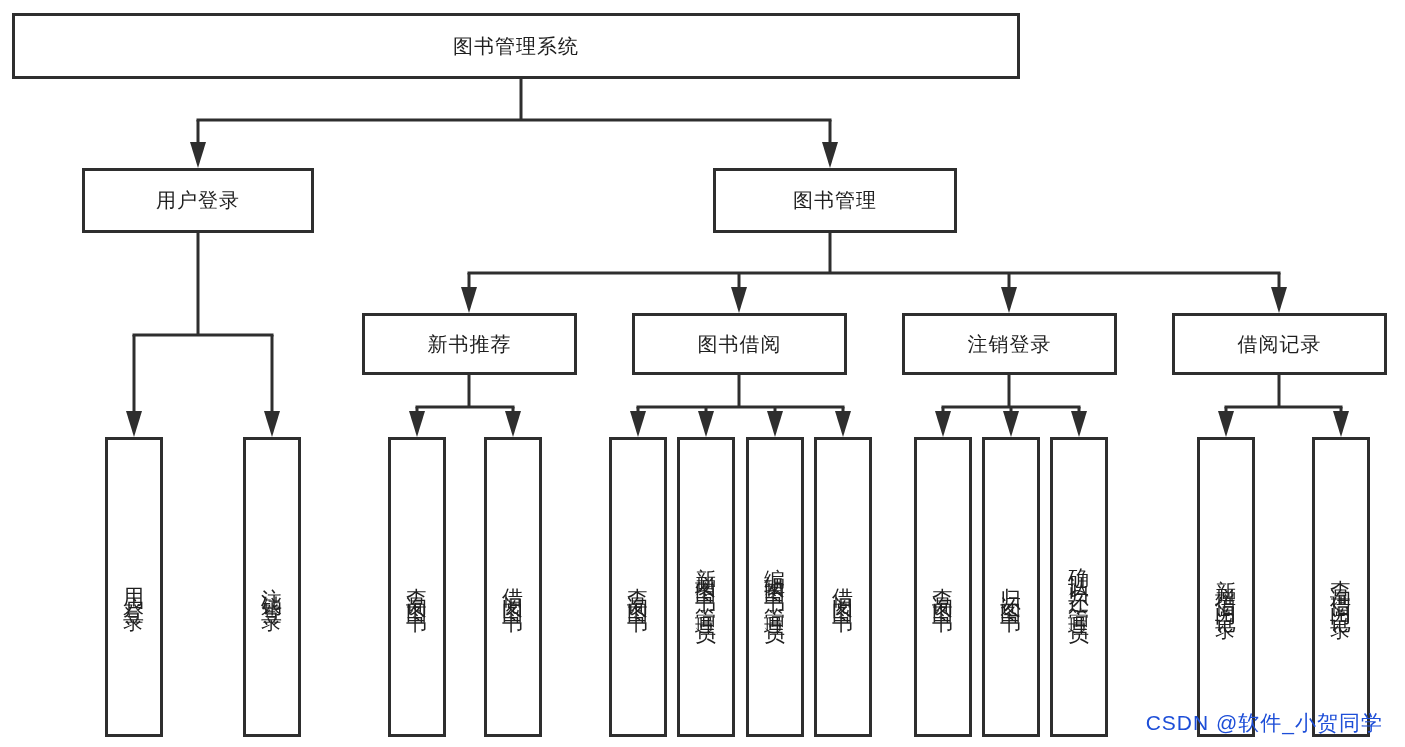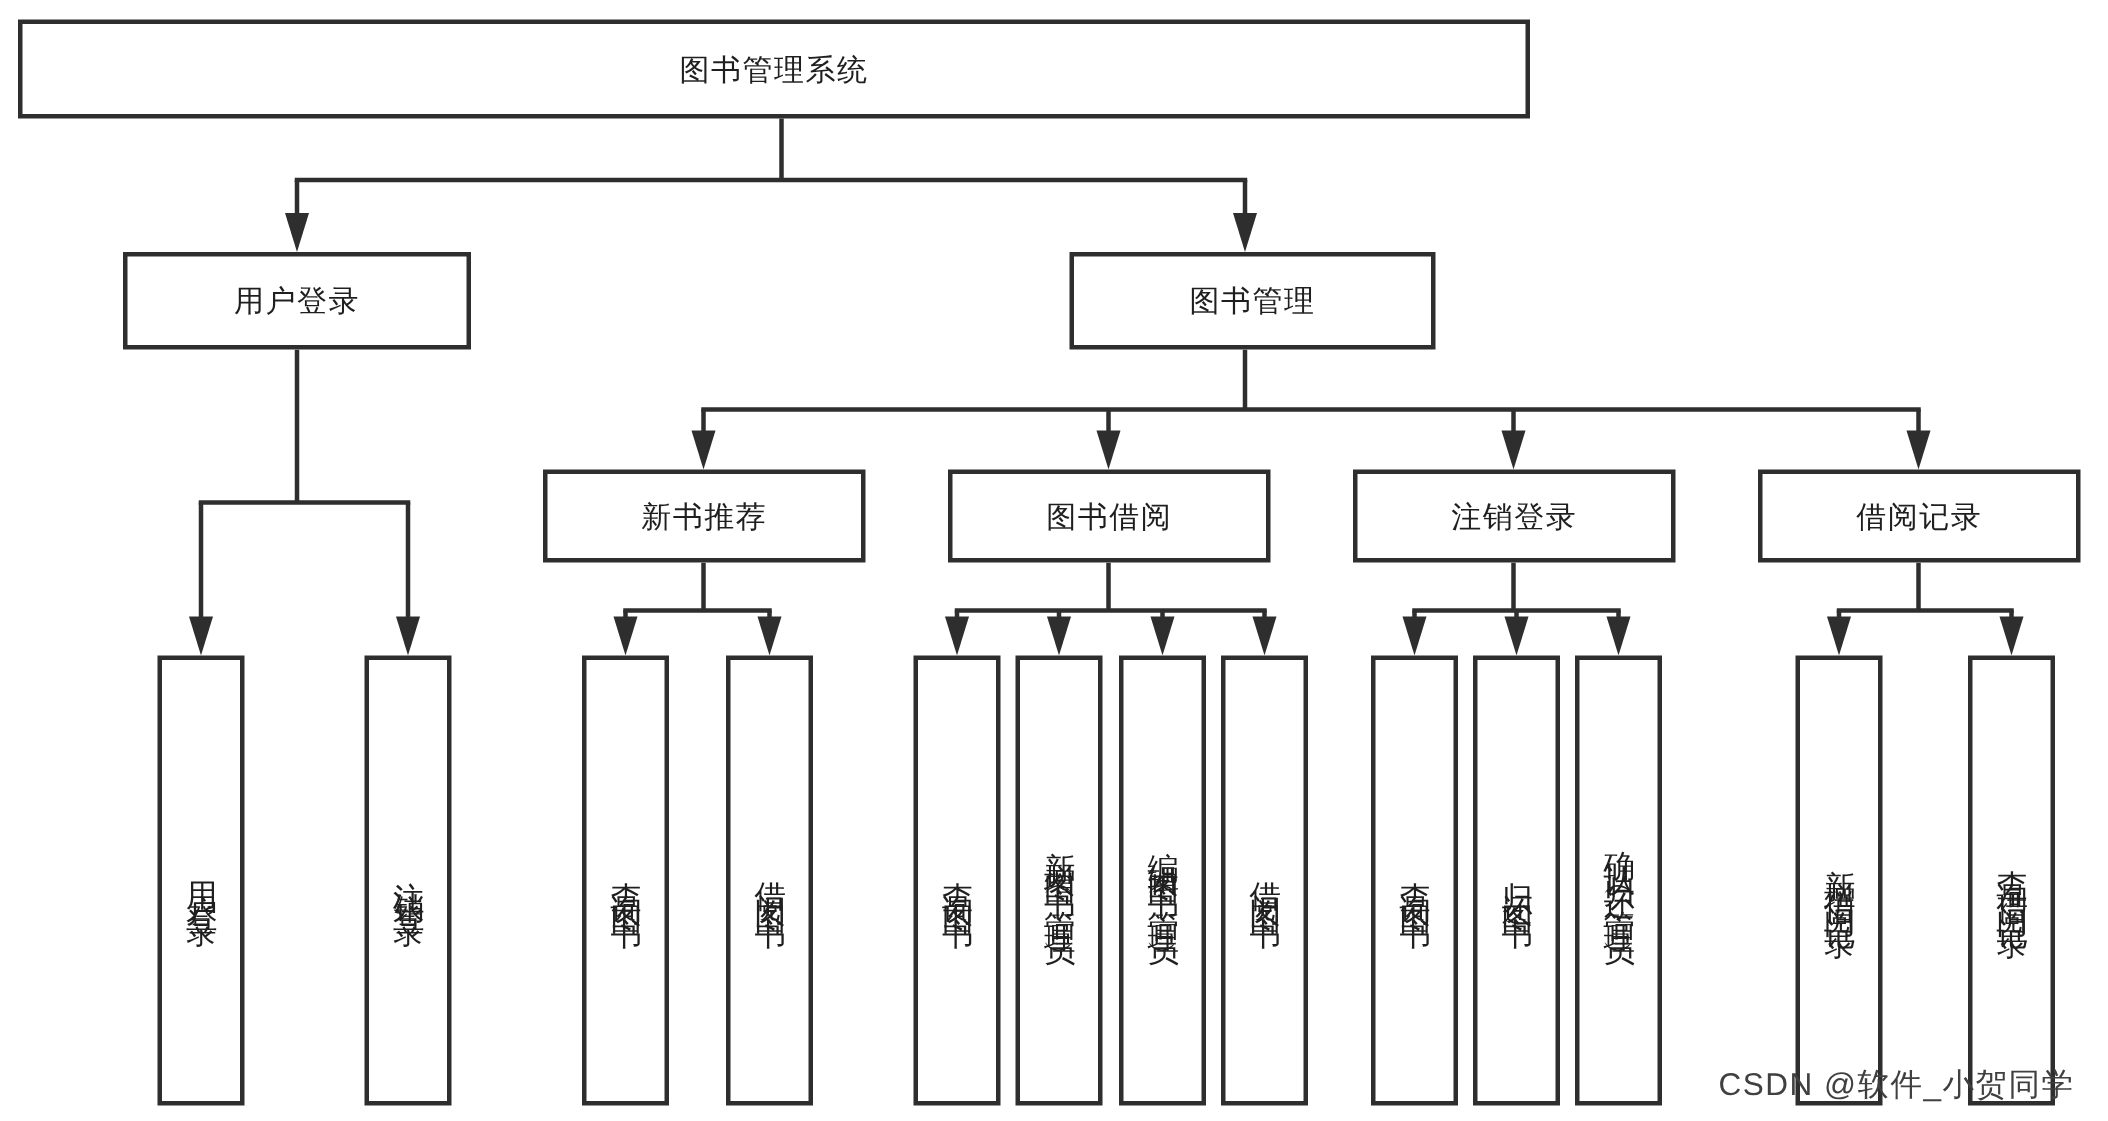--- a/index.html
+++ b/index.html
@@ -61,21 +61,21 @@
   .p8  { left: 914px; }
   .p9  { left: 982px; }
   .p10 { left: 1050px; }
   .p11 { left: 1197px; }
   .p12 { left: 1312px; }
   .watermark {
     position: absolute;
     right: 22px;
     bottom: 10px;
     font-size: 21px;
-    color: #404040;
+    color: #1d4ed8;
     z-index: 3;
     white-space: nowrap;
     letter-spacing: 1px;
   }
 </style>
 </head>
 <body>
 
 <div class="stage">
 

